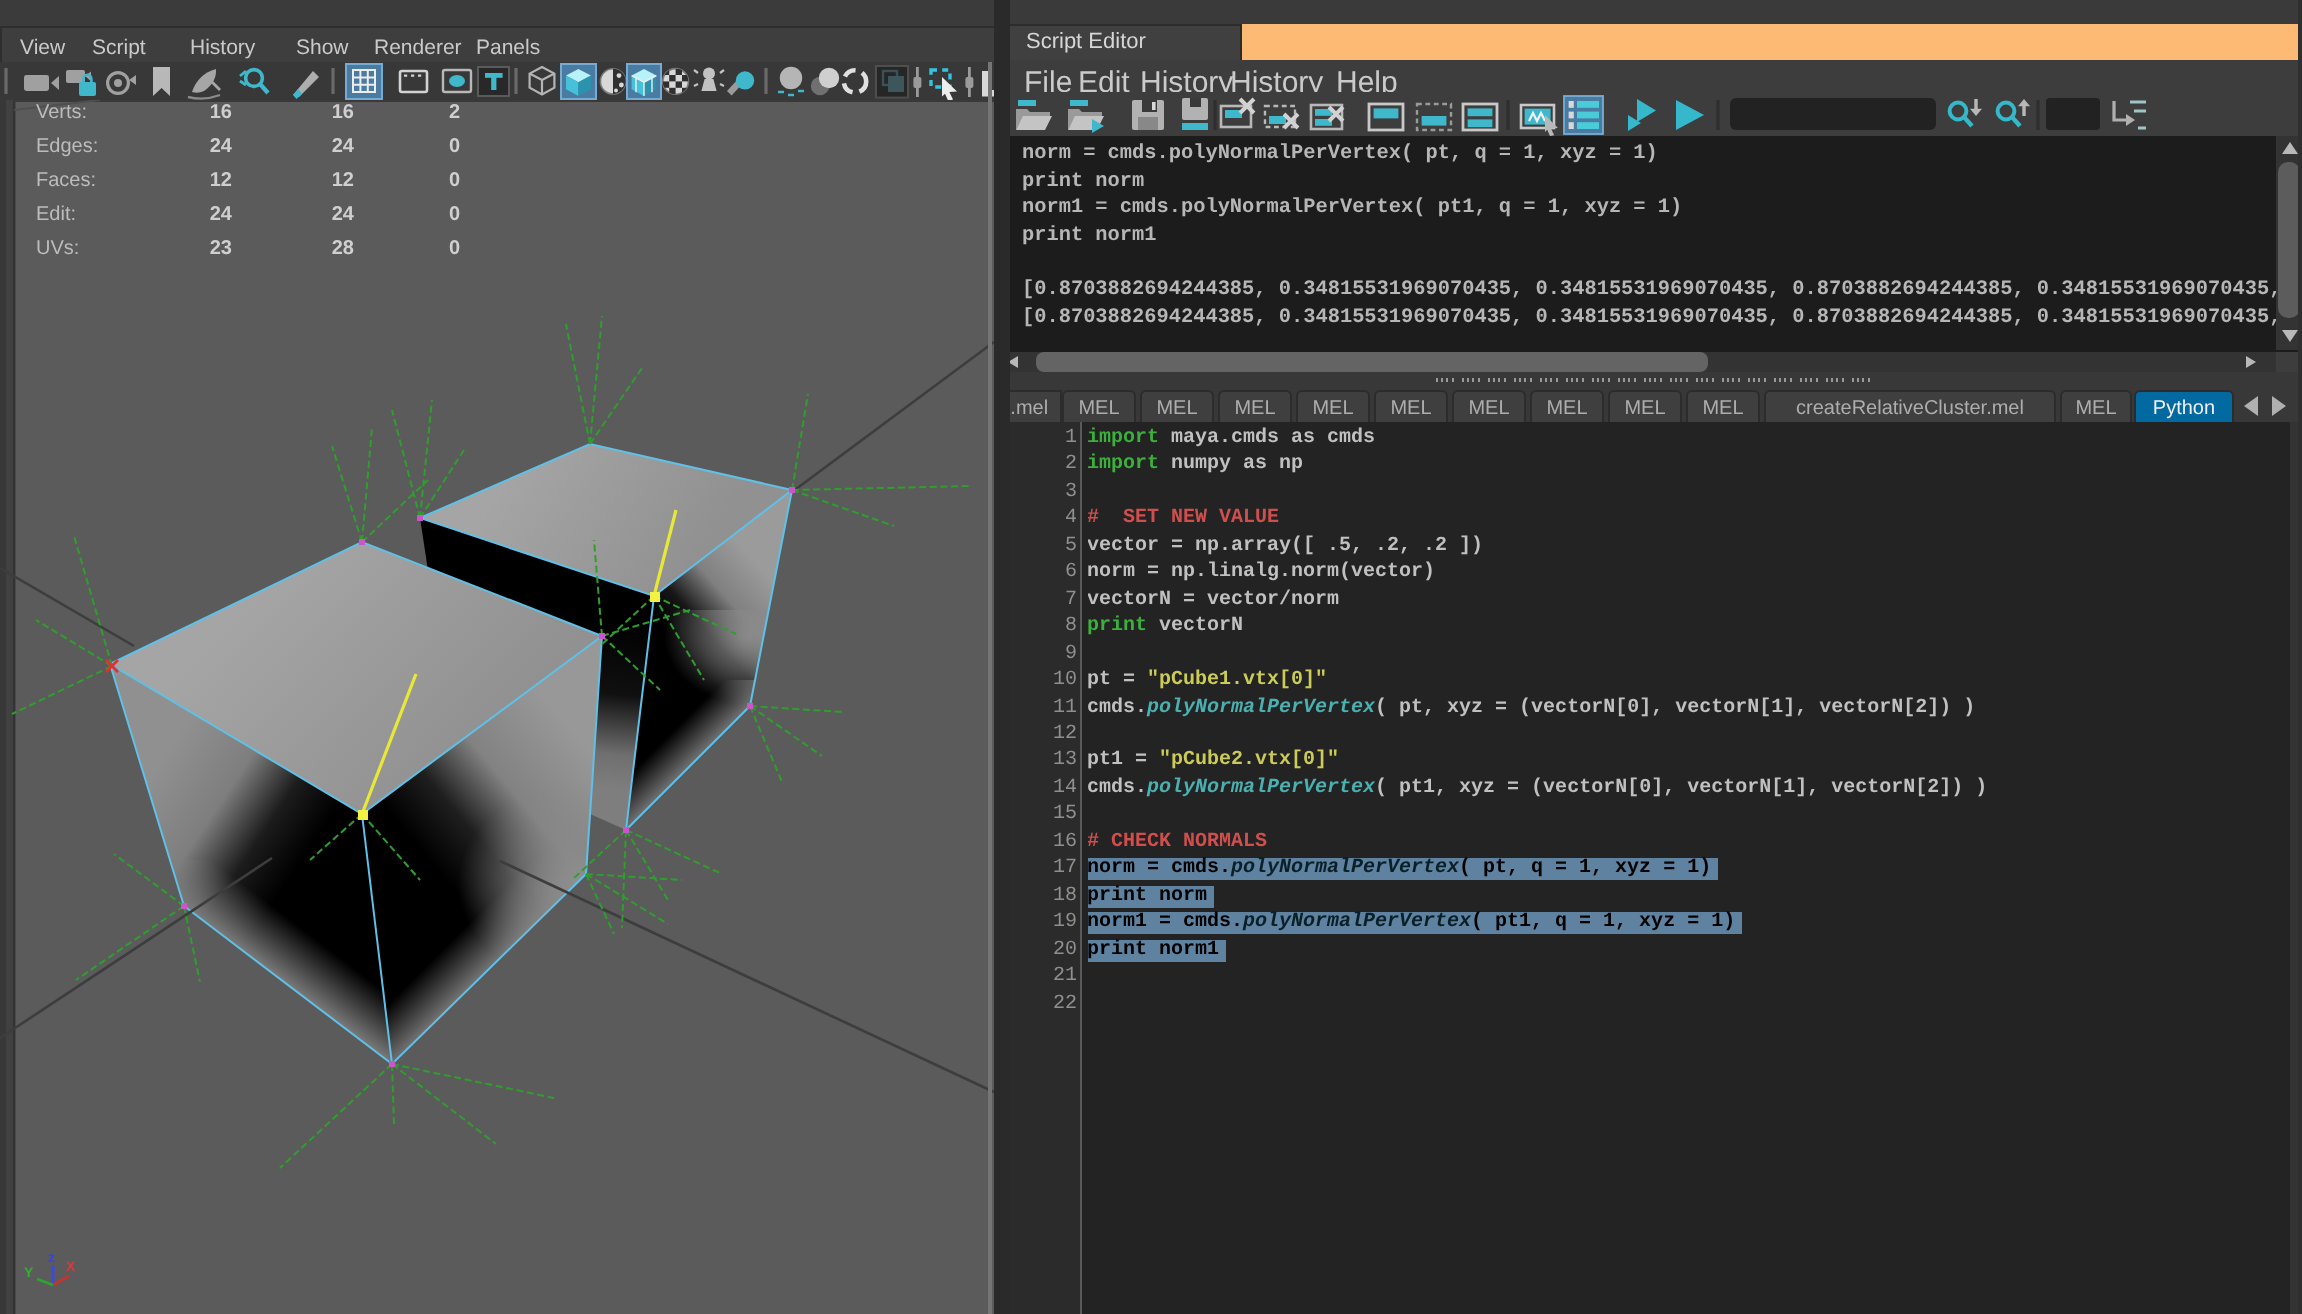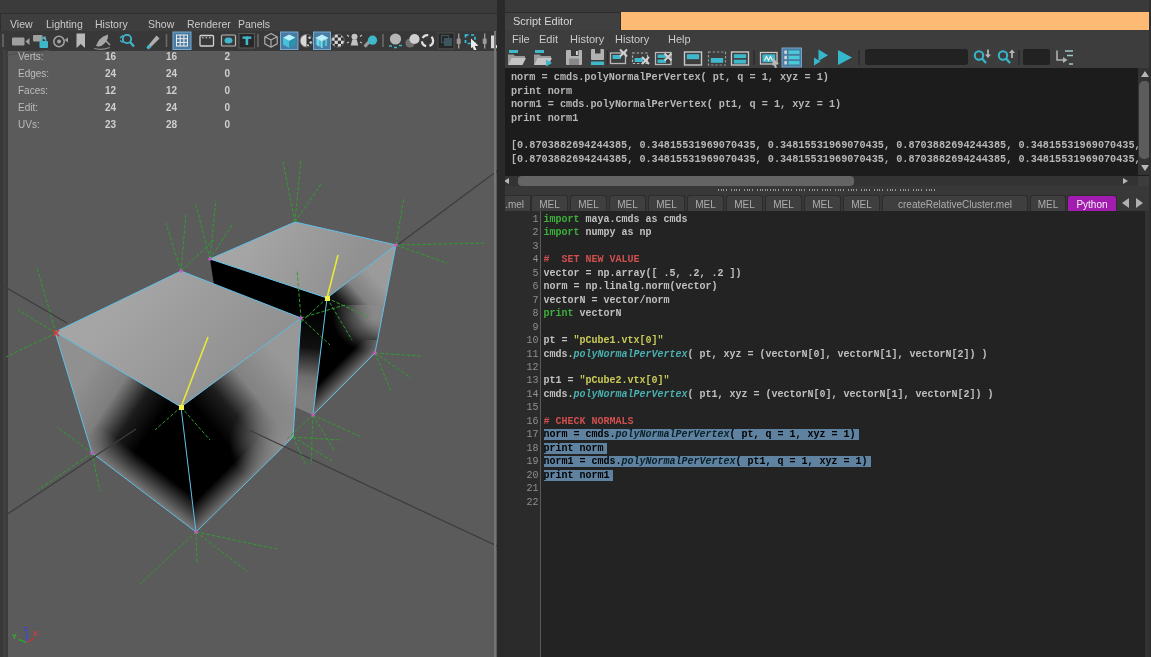--- a/index.html
+++ b/index.html
@@ -22,21 +22,21 @@
 #vp-edge { position:absolute; left:494px; top:31px; width:2px; height:626px; background:#757575; z-index:6; }
 
 
 #se { position:absolute; left:501px; top:0; width:650px; height:657px; background:#3d3d3d; }
 #se-topstrip { position:absolute; left:0; top:0; width:650px; height:12px; background:#3a3a3a; }
 #se-tabrow { position:absolute; left:0; top:12px; width:650px; height:18px; background:#fdba74; }
 #se-tab { position:absolute; left:2px; top:0; width:118px; height:18px; background:#404040;
   border:1px solid #2c2c2c; border-bottom:none; color:#d6d6d6; font-size:11px;
   padding:2px 0 0 9px; }
 #se-menu { position:absolute; left:0; top:30px; width:650px; height:16px; background:#3d3d3d;
-  color:#cacaca; font-size:11px; }
+  color:#cacaca; font-size:15px; }
 #se-menu span { position:absolute; top:3px; }
 #se-toolbar { position:absolute; left:0; top:46px; width:650px; height:22px; background:#3d3d3d; }
 #se-search { position:absolute; left:364px; top:3px; width:103px; height:16px; background:#222222;
   border-radius:3px; }
 #se-field { position:absolute; left:522px; top:3px; width:27px; height:16px; background:#222222;
   border-radius:2px; }
 
 #se-output { position:absolute; left:0px; top:68px; width:650px; height:108px; background:#1c1c1c;
   color:#b6b6b6; font-family:"Liberation Mono", monospace; font-size:10.2px; line-height:13.6px;
   overflow:hidden; }
@@ -52,21 +52,21 @@
 #se-split { position:absolute; left:0; top:186px; width:650px; height:7px; background:#383838; }
 #se-dots { position:absolute; left:217px; top:3px; width:218px; height:1.5px;
   background:repeating-linear-gradient(90deg, #999999 0 1px, transparent 1px 2.6px);
   -webkit-mask-image:repeating-linear-gradient(90deg, #000 0 10.5px, transparent 10.5px 13px); }
 
 
 #se-tabs { position:absolute; left:0; top:193px; width:650px; height:18px; background:#383838; overflow:hidden; }
 .ftab { position:absolute; top:2px; height:17px; background:#3f3f3f; border:1px solid #2c2c2c;
   border-bottom:none; border-radius:3px 3px 0 0; color:#adadad; font-size:10px; text-align:center;
   padding-top:3px; overflow:hidden; }
-.ftab.active { background:#a21caf; color:#f2f2f2; }
+.ftab.active { background:#0369a1; color:#f2f2f2; }
 
 
 #se-code { position:absolute; left:0; top:211px; width:650px; height:446px; background:#232323; }
 #se-gutter { position:absolute; left:0; top:0; width:40px; height:446px; background:#2b2b2b;
   border-right:1.5px solid #5a5a5a; }
 #se-gutter pre { font-family:"Liberation Mono", monospace; font-size:10px; line-height:13.45px;
   color:#8f8f8f; text-align:right; padding:2px 1.5px 0 0; }
 #se-codetext { position:absolute; left:42.5px; top:0; width:600px; height:446px; overflow:hidden; }
 #se-codetext pre { font-family:"Liberation Mono", monospace; font-size:10px; line-height:13.45px;
   font-weight:bold; color:#c0c0c0; padding:2px 0 0 0; }
@@ -76,21 +76,21 @@
 .st { color:#cbcb57; }
 .fn { color:#4ab0b0; font-style:italic; }
 .sel { background:#5e82a0; color:#000000; padding-right:3px; }
 .sel .fn { color:#0a2028; }
 </style></head>
 <body>
 <div id="root">
 
 <div id="vp-menu">
   <span style="left:10px">View</span>
-  <span style="left:46px">Lighting</span>
+  <span style="left:46px">Script</span>
   <span style="left:95px">History</span>
   <span style="left:148px">Show</span>
   <span style="left:187px">Renderer</span>
   <span style="left:238px">Panels</span>
 </div>
 <div id="vp-toolbar"><svg width="497" height="19" viewBox="0 0 497 19">
   <g stroke="#6a6a6a" stroke-width="1.6">
     <line x1="3" y1="3" x2="3" y2="16"></line>
           <line x1="166.5" y1="3" x2="166.5" y2="16"></line>
     <line x1="258" y1="3" x2="258" y2="16"></line>

